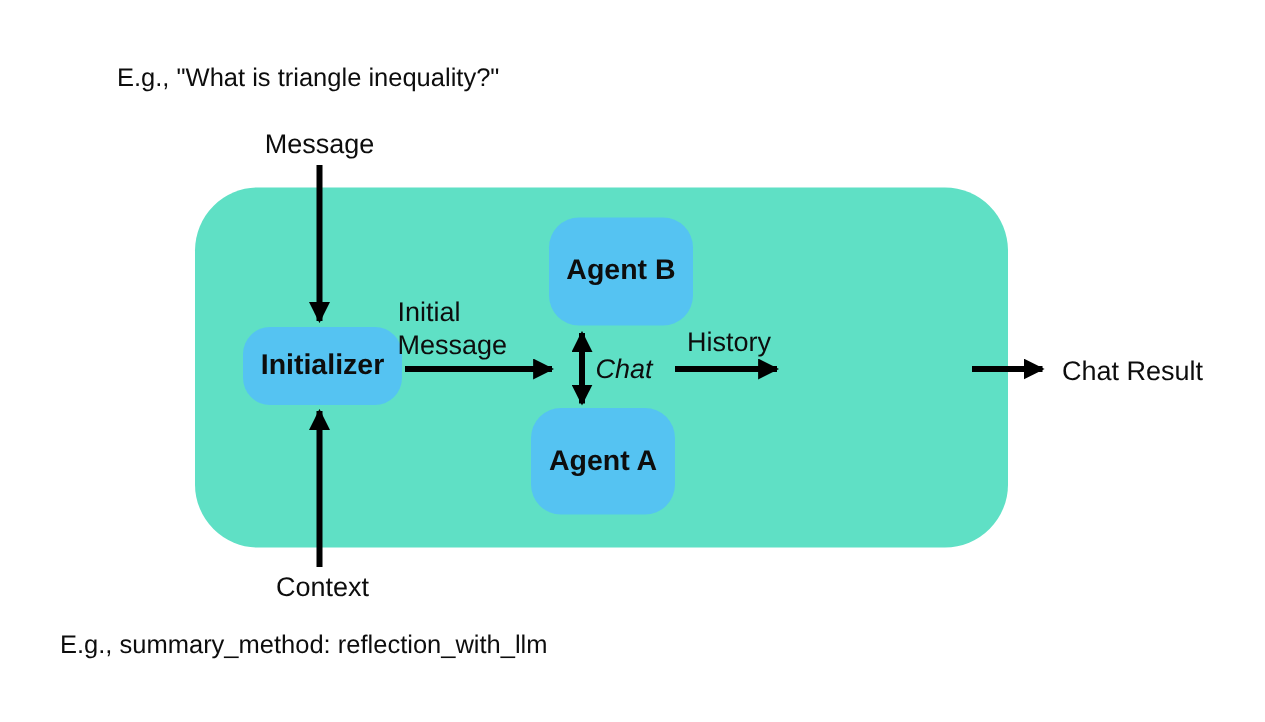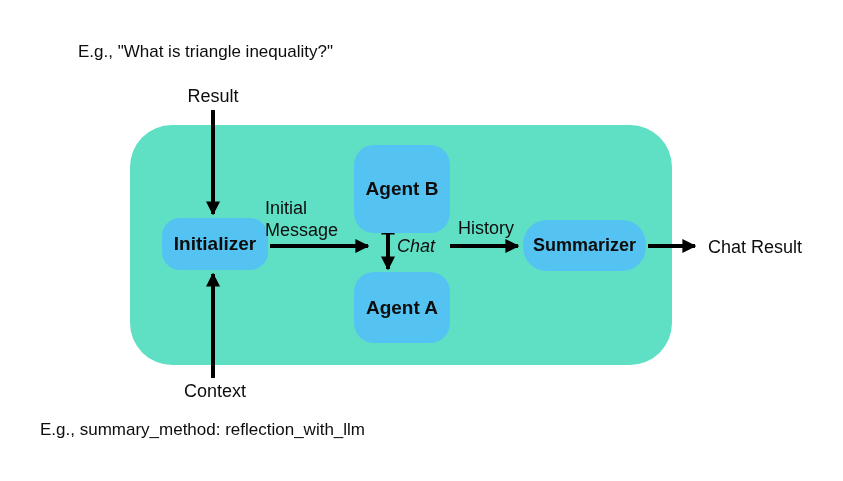--- a/index.html
+++ b/index.html
@@ -42,21 +42,21 @@
     position: absolute;
     display: flex;
     align-items: center;
     justify-content: center;
     background: var(--node-fill);
     font-weight: bold;
     font-size: 19px;
     color: var(--text);
   }
   .node-initializer { left: 162px; top: 218px; width: 106px; height: 52px; border-radius: 18px; }
-  .node-agent-b    { left: 354px; top: 145px; width: 96px;  height: 88px; border-radius: 20px; }
+  .node-agent-b    { left: 366px; top: 145px; width: 96px;  height: 72px; border-radius: 20px; }
   .node-agent-a    { left: 354px; top: 272px; width: 96px;  height: 71px; border-radius: 20px; }
   .node-summarizer { left: 523px; top: 220px; width: 123px; height: 51px; border-radius: 24px; font-size: 18px; }
 
   .label { position: absolute; font-size: 18px; white-space: nowrap; }
   .label-example { font-size: 17px; }
   .label-top-example { left: 78px; top: 42px; }
   .label-bottom-example { left: 40px; top: 420px; text-align: right; }
   .label-message { left: 213px; top: 86px; transform: translateX(-50%); }
   .label-context { left: 215px; top: 381px; transform: translateX(-50%); }
   .label-initial-message {
@@ -85,24 +85,23 @@
     <line class="arrow-line" x1="213" y1="378" x2="213" y2="274" marker-end="url(#ah)"></line>
     <line class="arrow-line" x1="270" y1="246" x2="368" y2="246" marker-end="url(#ah)"></line>
     <line class="arrow-line" x1="388" y1="222" x2="388" y2="269" marker-start="url(#ah)" marker-end="url(#ah)"></line>
     <line class="arrow-line" x1="450" y1="246" x2="518" y2="246" marker-end="url(#ah)"></line>
     <line class="arrow-line" x1="648" y1="246" x2="695" y2="246" marker-end="url(#ah)"></line>
   </svg>
 
   <div class="node node-initializer">Initializer</div>
   <div class="node node-agent-b">Agent B</div>
   <div class="node node-agent-a">Agent A</div>
-  <div class="node node-summarizer">Summarizer</div>
 
   <div class="label label-example label-top-example">E.g., "What is triangle inequality?"</div>
-  <div class="label label-message">Result</div>
+  <div class="label label-message">Message</div>
   <div class="label label-initial-message">Initial Message</div>
   <div class="label label-chat">Chat</div>
   <div class="label label-history">History</div>
   <div class="label label-chat-result">Chat Result</div>
   <div class="label label-context">Context</div>
   <div class="label label-example label-bottom-example">E.g., summary_method: reflection_with_llm</div>
 
 </div>
 
 </body></html>

